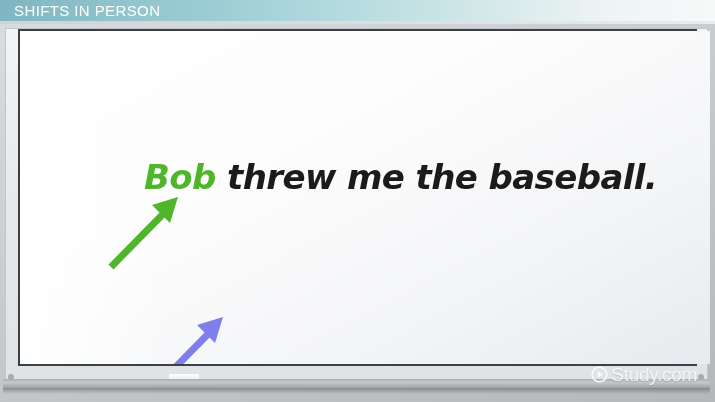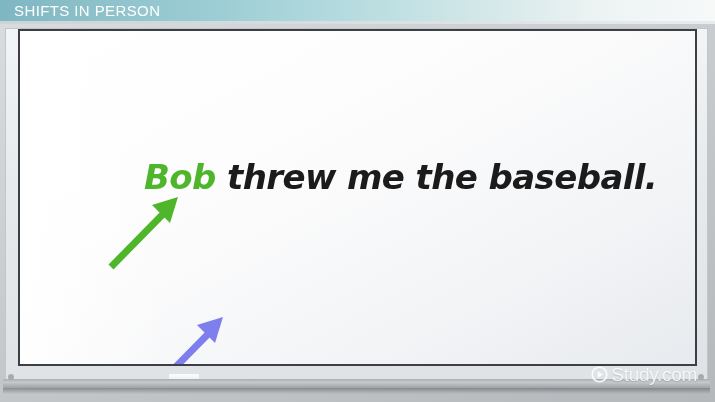--- a/index.html
+++ b/index.html
@@ -86,20 +86,21 @@
     left: 20px;
     top: 31px;
     width: 675px;
     height: 333px;
     background: linear-gradient(152deg,
         #ffffff 0%,
         #fdfdfd 35%,
         #f4f5f7 70%,
         #e7eaee 100%);
     overflow: hidden;
+    padding-left: 15px;
   }
   
   #board-sheen {
     position: absolute;
     left: 0; top: 0;
     width: 100%; height: 100%;
     background: linear-gradient(to right, rgba(255,255,255,0.9) 0%, rgba(255,255,255,0) 22%);
     pointer-events: none;
   }
 

